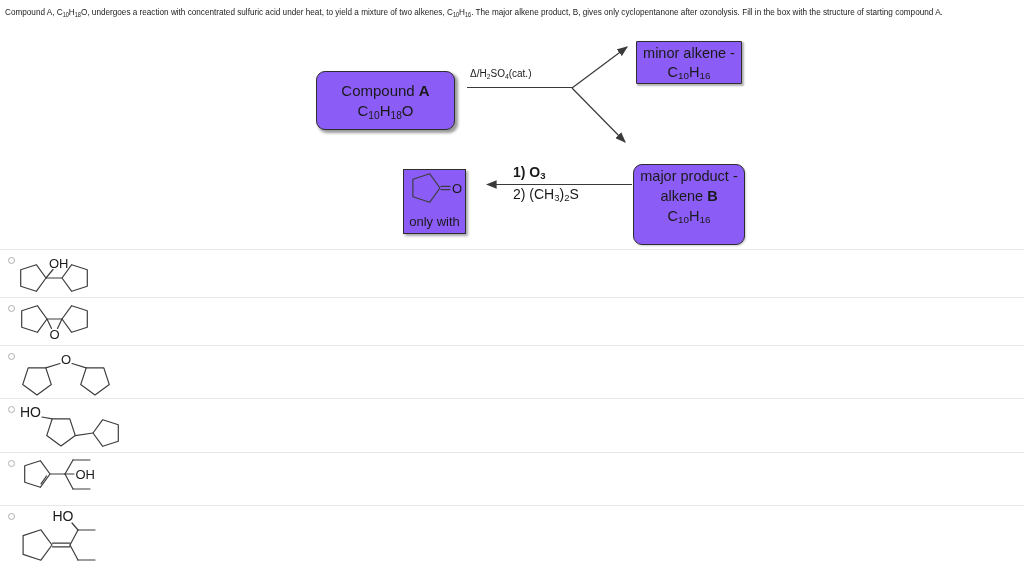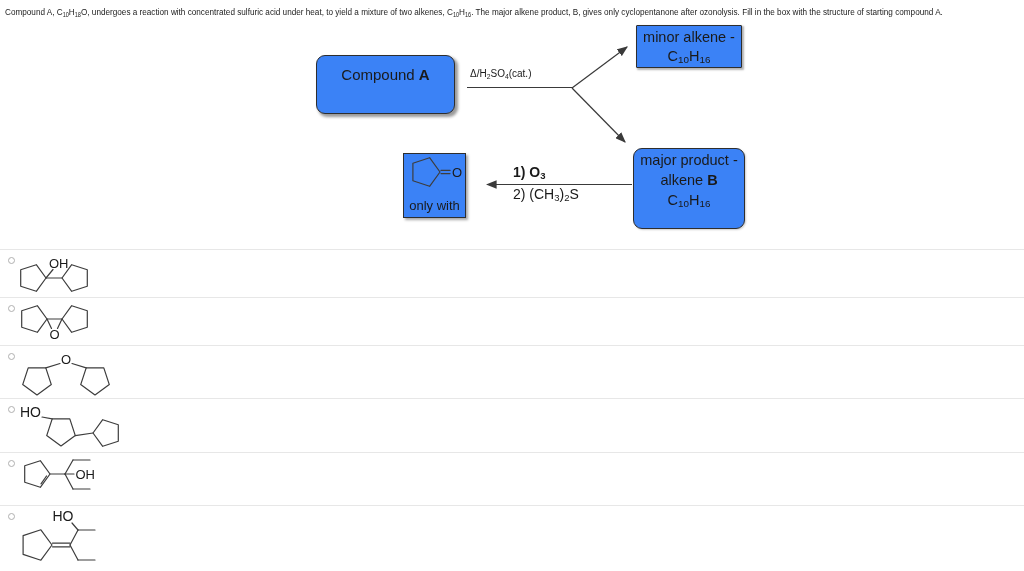--- a/index.html
+++ b/index.html
@@ -9,21 +9,21 @@
   sub { font-size:.68em; vertical-align:-0.25em; line-height:0; }
   b { font-weight:bold; }
 
   .instruction {
     position:absolute; left:5px; top:6px; font-size:9.5px; color:#1c1c1c;
     white-space:nowrap; transform:scaleX(0.86); transform-origin:left top;
   }
 
   svg.overlay { position:absolute; left:0; top:0; pointer-events:none; }
 
-  .box { position:absolute; background:#3b82f6; border:1px solid #2e2e2e; text-align:center; }
+  .box { position:absolute; background:#8b5cf6; border:1px solid #2e2e2e; text-align:center;margin-top:16px; }
 
   .box.compound {
     left:316px; top:55px; width:139px; height:59px; border-radius:9px;
     box-shadow:2.5px 2.5px 3px rgba(0,0,0,0.40);
     font-size:15px; line-height:20px; padding-top:9px;
   }
   .cond-label { position:absolute; left:470px; top:68px; font-size:10px; }
 
   .box.minor {
     left:636px; top:25px; width:106px; height:43px; border-radius:1px;
@@ -72,20 +72,21 @@
     </marker>
   </defs>
   <line class="rxn" x1="467" y1="87.5" x2="572" y2="87.5"></line>
   <line class="rxn" x1="572" y1="88" x2="627" y2="47" marker-end="url(#ah)"></line>
   <line class="rxn" x1="572" y1="88" x2="625" y2="142" marker-end="url(#ah)"></line>
   <line class="rxn" x1="632" y1="184.5" x2="487" y2="184.5" marker-end="url(#ah)"></line>
 </svg>
 
 <div class="box compound">
   <div>Compound <b>A</b></div>
+  <div>C<sub>10</sub>H<sub>18</sub>O</div>
 </div>
 
 <div class="cond-label">Δ/H<sub>2</sub>SO<sub>4</sub>(cat.)</div>
 
 <div class="box minor">
   <div>minor alkene -</div>
   <div>C<sub>10</sub>H<sub>16</sub></div>
 </div>
 
 <div class="box major">

